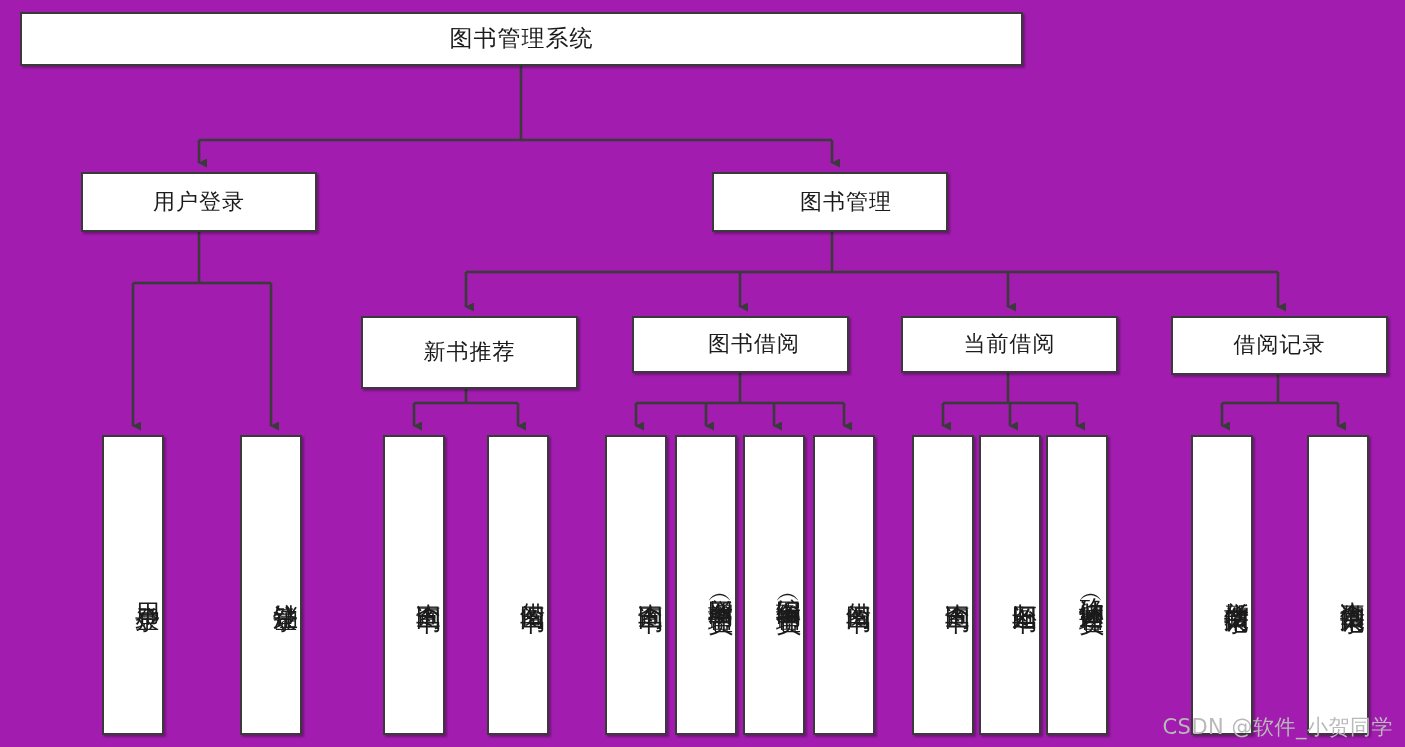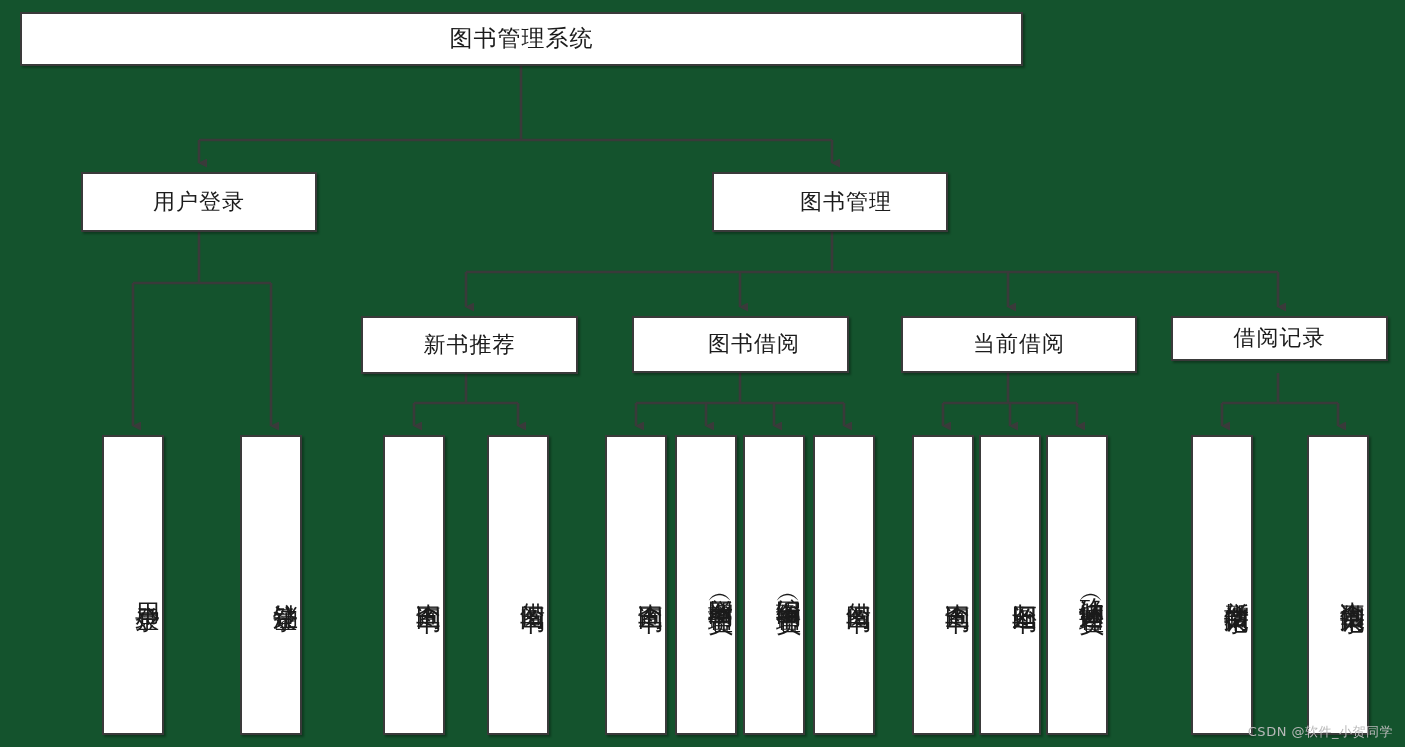--- a/index.html
+++ b/index.html
@@ -7,21 +7,21 @@
     padding: 0;
     background: #ffffff;
   }
   body {
     font-family: "DejaVu Sans", "Liberation Sans", sans-serif;
   }
   #diagram-root {
     position: relative;
     width: 1405px;
     height: 747px;
-    background: #14532d;
+    background: #a21caf;
     overflow: hidden;
   }
   #edge-layer {
     position: absolute;
     left: 0;
     top: 0;
     width: 1405px;
     height: 747px;
   }
   .node {
@@ -55,21 +55,21 @@
     padding-top: 4px;
     text-align: left;
   }
   .node-v span {
     display: block;
   }
   .watermark {
     position: absolute;
     right: 12px;
     bottom: 6px;
-    font-size: 13px;
+    font-size: 21px;
     color: #b9b9b9;
     white-space: nowrap;
     letter-spacing: 0.5px;
   }
 </style>
 </head>
 <body>
 
 <div id="diagram-root">
 
@@ -128,30 +128,30 @@
     <span>图书管理系统</span>
   </div>
 
   <div class="node node-h" style="left:81px; top:172px; width:236px; height:60px;">
     <span>用户登录</span>
   </div>
   <div class="node node-h" style="left:712px; top:172px; width:236px; height:60px;padding-left:32px;">
     <span>图书管理</span>
   </div>
 
-  <div class="node node-h" style="left:361px; top:316px; width:217px; height:58px;">
+  <div class="node node-h" style="left:361px; top:316px; width:217px; height:73px;">
     <span>新书推荐</span>
   </div>
   <div class="node node-h" style="left:632px; top:316px; width:217px; height:57px;padding-left:27px;">
     <span>图书借阅</span>
   </div>
-  <div class="node node-h" style="left:901px; top:316px; width:236px; height:57px;">
+  <div class="node node-h" style="left:901px; top:316px; width:217px; height:57px;">
     <span>当前借阅</span>
   </div>
-  <div class="node node-h" style="left:1171px; top:316px; width:217px; height:45px;">
+  <div class="node node-h" style="left:1171px; top:316px; width:217px; height:59px;">
     <span>借阅记录</span>
   </div>
 
   <div class="node node-v" style="left:102px; top:435px; width:62px; height:300px;">
     <span>用户登录</span>
   </div>
   <div class="node node-v" style="left:240px; top:435px; width:62px; height:300px;">
     <span>注销登录</span>
   </div>
 

